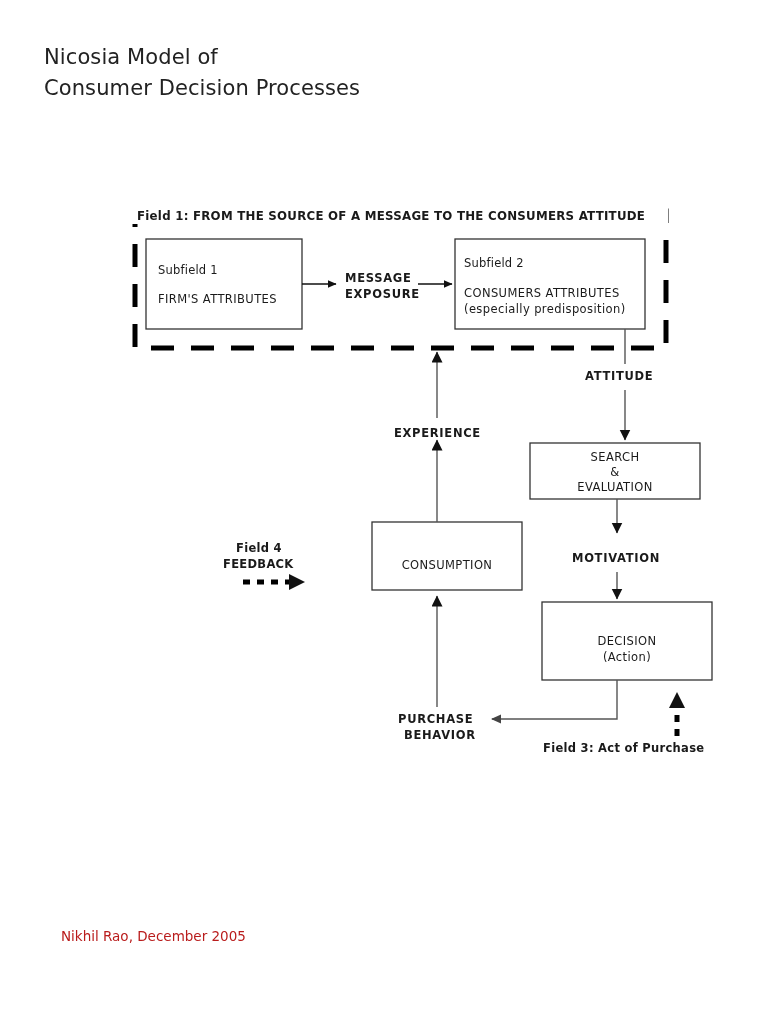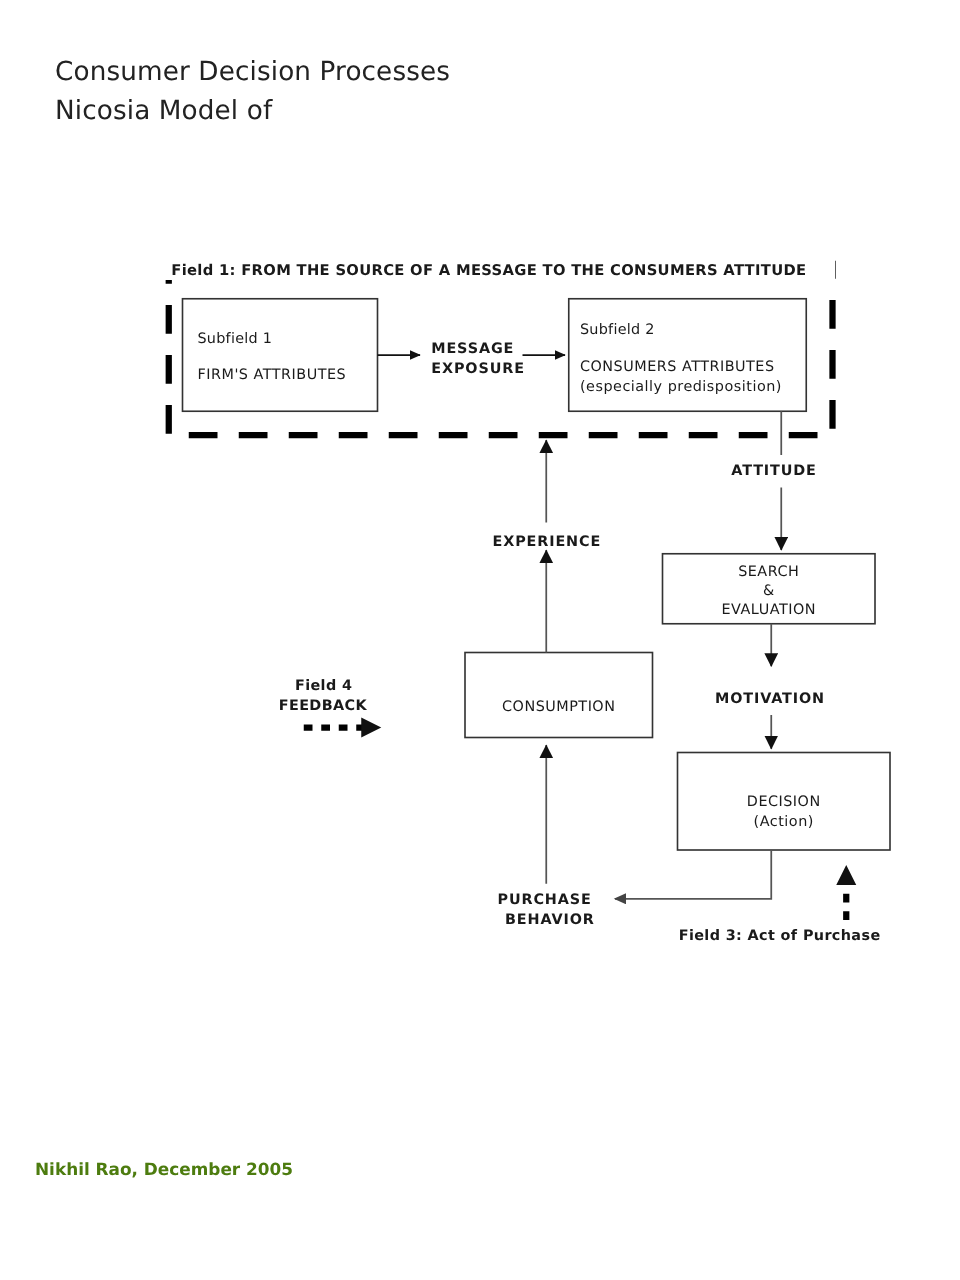--- a/index.html
+++ b/index.html
@@ -28,26 +28,25 @@
     top: 42px;
     font-size: 21px;
     line-height: 31px;
     color: #222222;
     font-weight: 400;
     letter-spacing: 0.1px;
   }
   .title-line { display: block; white-space: pre; }
   .footer-block {
     position: absolute;
-    left: 28px;
+    left: 61px;
     top: 928px;
     font-size: 13.5px;
-    color: #4d7c0f;
+    color: #b91c1c;
     white-space: pre;
-    font-weight: bold;
   }
   svg.diagram {
     position: absolute;
     left: 0;
     top: 0;
     width: 768px;
     height: 1024px;
   }
   .bx { fill: #ffffff; stroke: #333333; stroke-width: 1.3; }
   .ln { stroke: #555555; stroke-width: 1.4; fill: none; }
@@ -97,22 +96,22 @@
   .field1-label-bg {
     fill: #ffffff;
   }
 </style>
 </head>
 <body>
 
 <div id="page">
 
   <div class="title-block">
+    <span class="title-line">Nicosia Model of</span>
     <span class="title-line">Consumer Decision Processes</span>
-    <span class="title-line">Nicosia Model of</span>
   </div>
 
   <svg class="diagram" viewBox="0 0 768 1024">
 
     <defs>
       <marker id="ah-dark" markerWidth="10" markerHeight="10" refX="8.4" refY="4" orient="auto" markerUnits="userSpaceOnUse">
         <path d="M0,0 L9,4 L0,8 z" class="arrowfill"></path>
       </marker>
       <marker id="ah-gray" markerWidth="11" markerHeight="11" refX="9" refY="4.5" orient="auto" markerUnits="userSpaceOnUse">
         <path d="M0,0 L10,4.5 L0,9 z" class="arrowfill-gray"></path>

